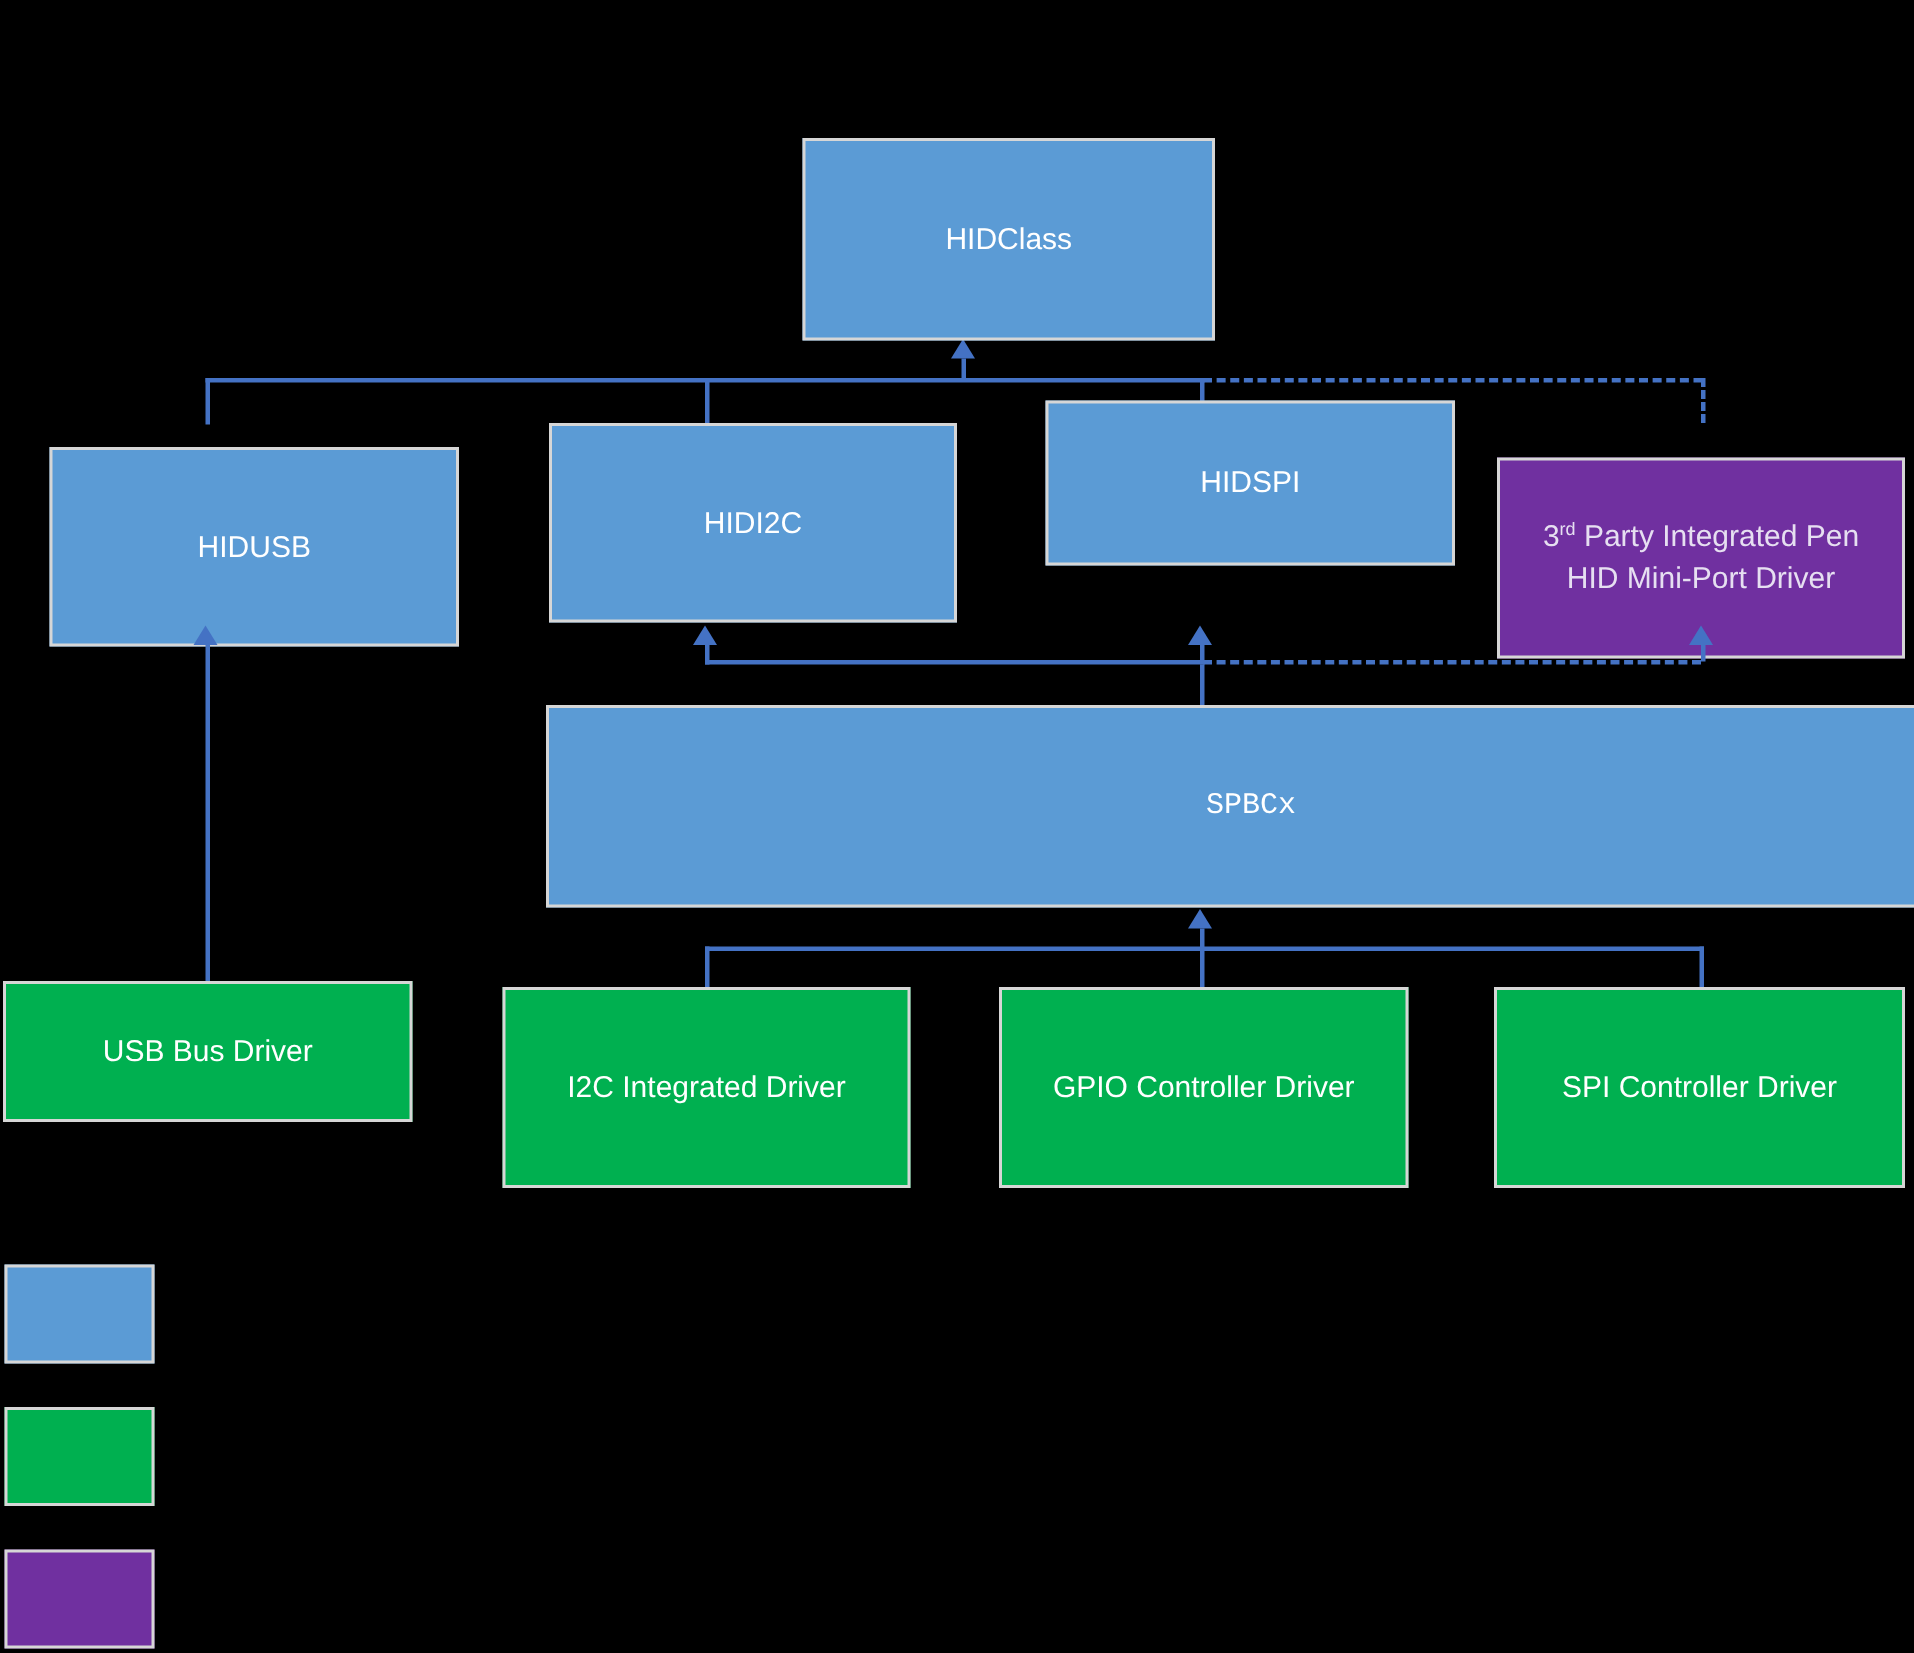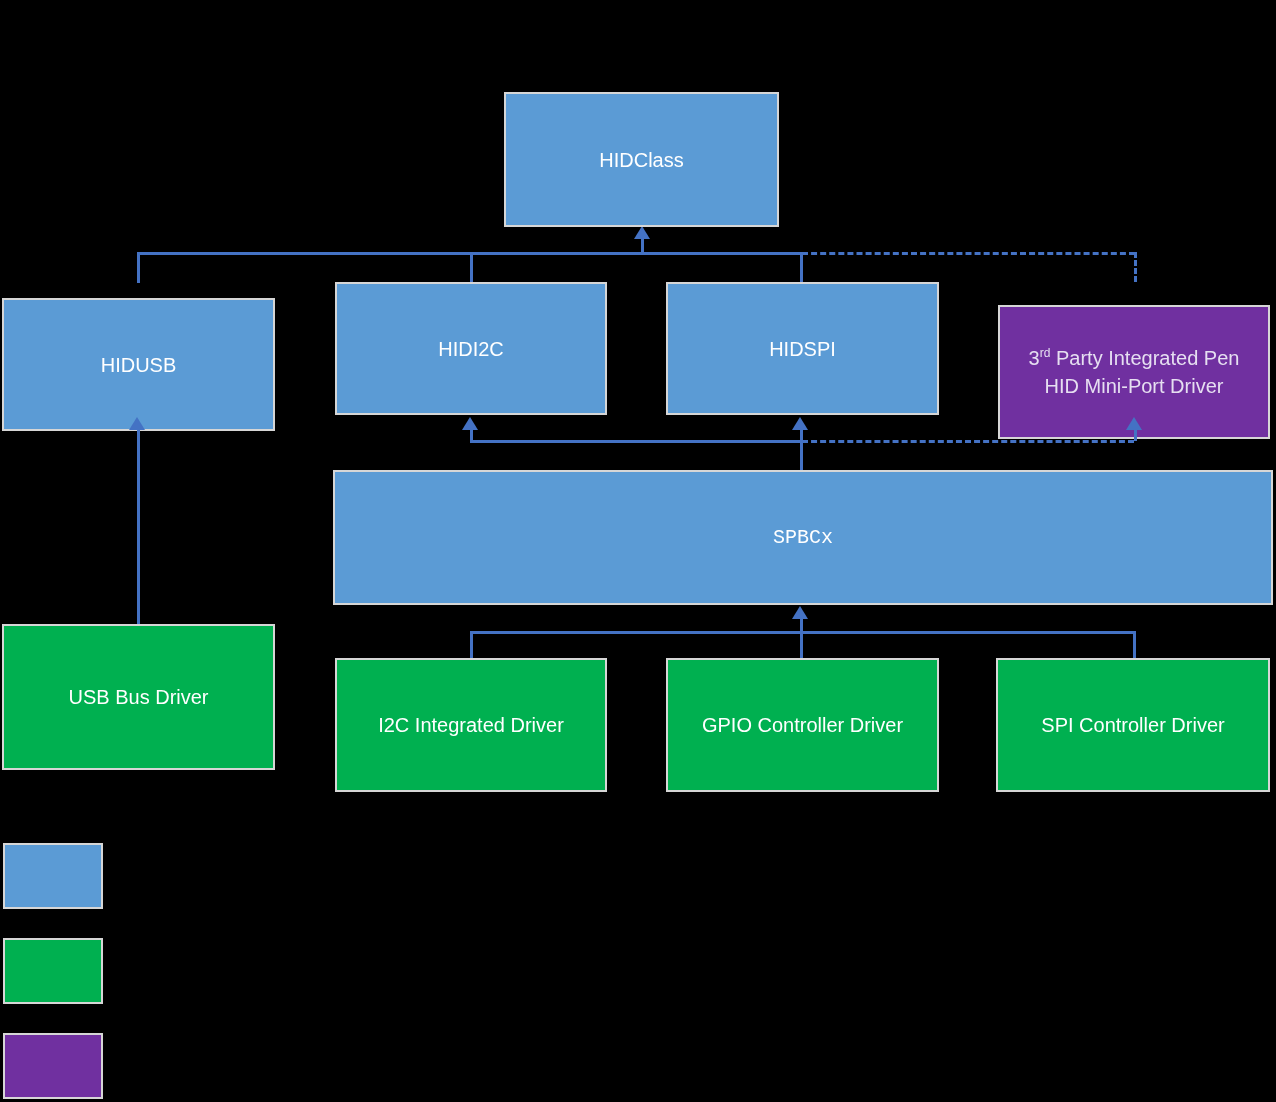--- a/index.html
+++ b/index.html
@@ -22,21 +22,21 @@
   .box{
     position:absolute;
     box-sizing:border-box;
     border:2px solid var(--box-border);
     display:flex;align-items:center;justify-content:center;
     text-align:center;
     color:#FFFFFF;
     font-size:20px;
     line-height:28px;
   }
-  .box-blue{background:var(--box-blue);}
+  .box-blue{background:var(--box-blue);margin-left:31px;}
   .box-green{background:var(--box-green);}
   .box-purple{background:var(--box-purple);color:var(--pen-text);margin-top:24px;}
   .box-purple sup{font-size:12px;line-height:0;}
   .hline{position:absolute;height:3px;background:var(--connector);}
   .hline.dashed{height:0;background:none;border-top:3px dashed var(--connector);}
   .vline{position:absolute;width:3px;background:var(--connector);}
   .vline.dashed{width:0;background:none;border-left:3px dashed var(--connector);}
   .arrow-up{
     position:absolute;width:0;height:0;
     border-left:8px solid transparent;
@@ -67,21 +67,21 @@
   <div class="box box-blue" style="left:504px;top:92px;width:275px;height:135px;">
     <span>HIDClass</span>
   </div>
 
   <div class="box box-blue" style="left:2px;top:298px;width:273px;height:133px;">
     <span>HIDUSB</span>
   </div>
   <div class="box box-blue" style="left:335px;top:282px;width:272px;height:133px;">
     <span>HIDI2C</span>
   </div>
-  <div class="box box-blue" style="left:666px;top:282px;width:273px;height:133px;">
+  <div class="box box-blue" style="left:666px;top:267px;width:273px;height:110px;">
     <span>HIDSPI</span>
   </div>
   <div class="box box-purple" style="left:998px;top:281px;width:272px;height:134px;">
     <div>
       <div><span>3</span><sup>rd</sup><span> Party Integrated Pen</span></div>
       <div>HID Mini-Port Driver</div>
     </div>
   </div>
 
   <div class="arrow-up" style="left:462px;top:417px;"></div>
@@ -100,21 +100,21 @@
 
   <div class="arrow-up" style="left:129px;top:417px;"></div>
   <div class="vline" style="left:137px;top:430px;height:228px;"></div>
 
   <div class="arrow-up" style="left:792px;top:606px;"></div>
   <div class="vline" style="left:800px;top:619px;height:39px;"></div>
   <div class="hline" style="left:470px;top:631px;width:666px;"></div>
   <div class="vline" style="left:470px;top:631px;height:27px;"></div>
   <div class="vline" style="left:1133px;top:631px;height:27px;"></div>
 
-  <div class="box box-green" style="left:2px;top:624px;width:273px;height:146px;">
+  <div class="box box-green" style="left:2px;top:654px;width:273px;height:94px;">
     <span>USB Bus Driver</span>
   </div>
   <div class="box box-green" style="left:335px;top:658px;width:272px;height:134px;">
     <span>I2C Integrated Driver</span>
   </div>
   <div class="box box-green" style="left:666px;top:658px;width:273px;height:134px;">
     <span>GPIO Controller Driver</span>
   </div>
   <div class="box box-green" style="left:996px;top:658px;width:274px;height:134px;align-items:center;">
     <span>SPI Controller Driver</span>

